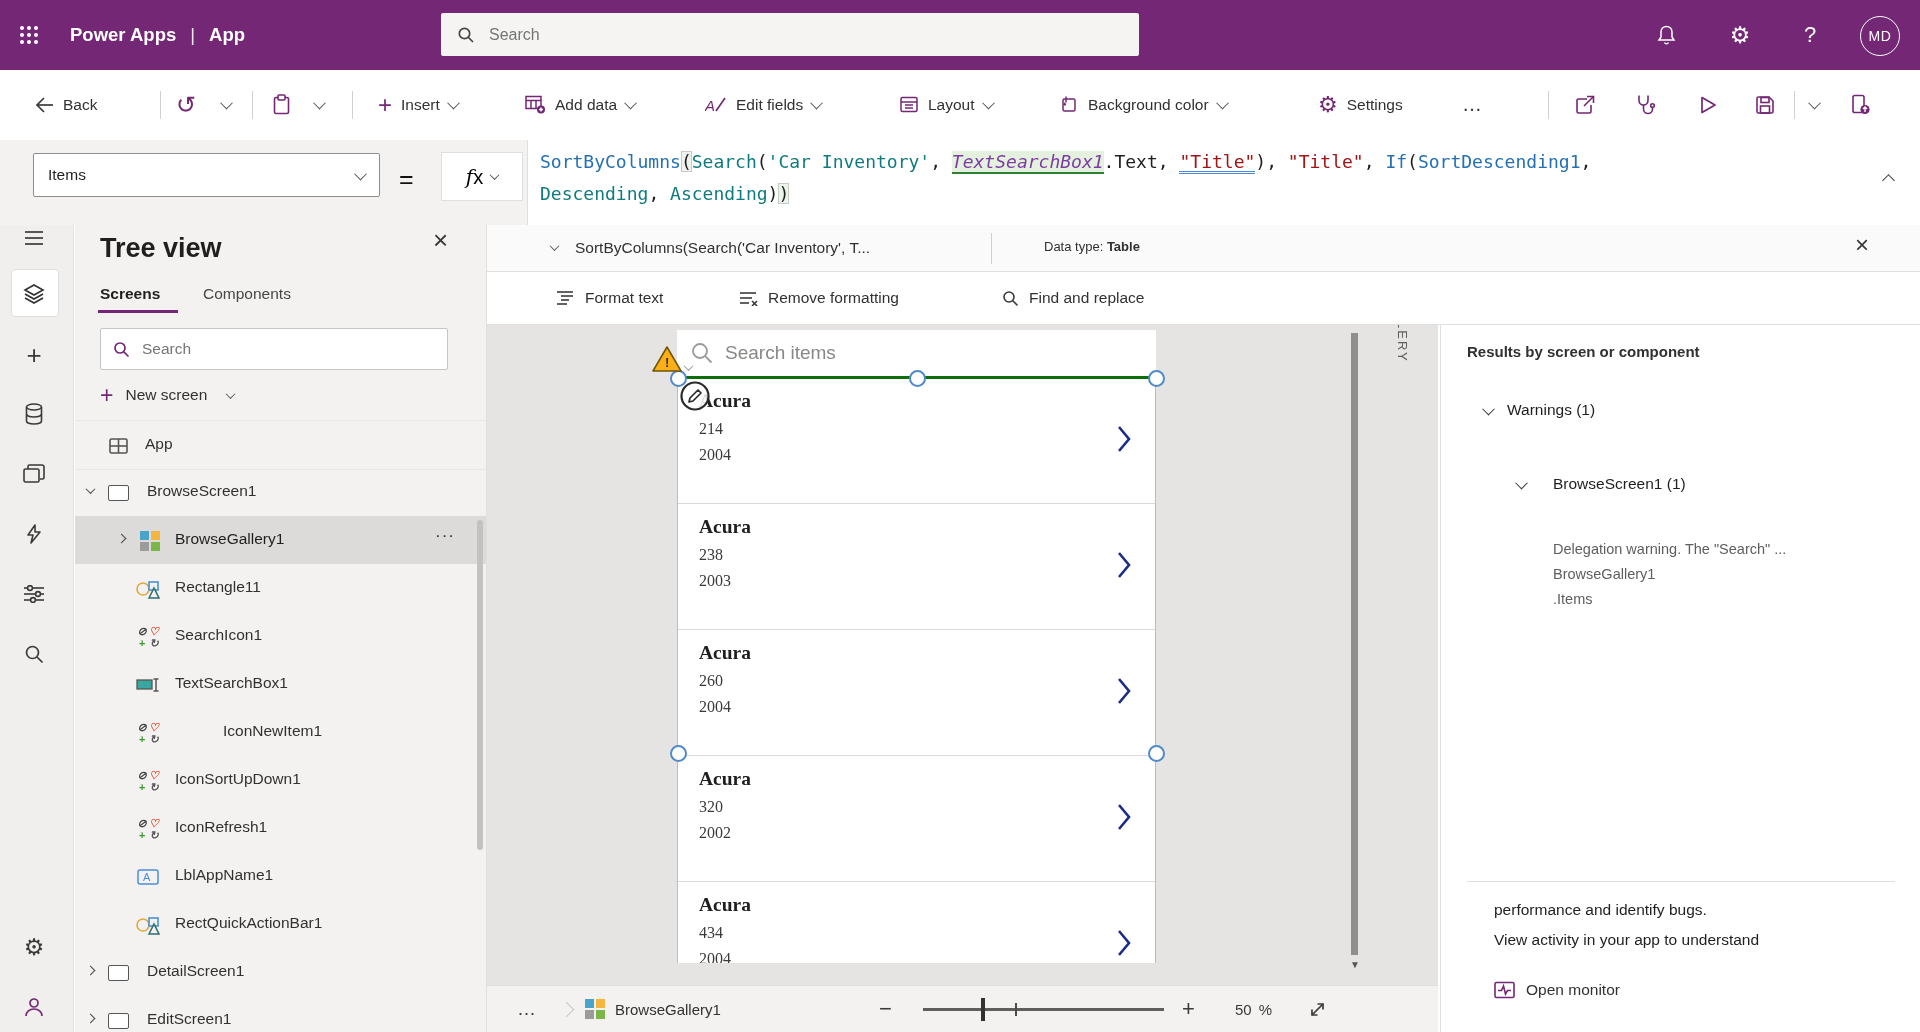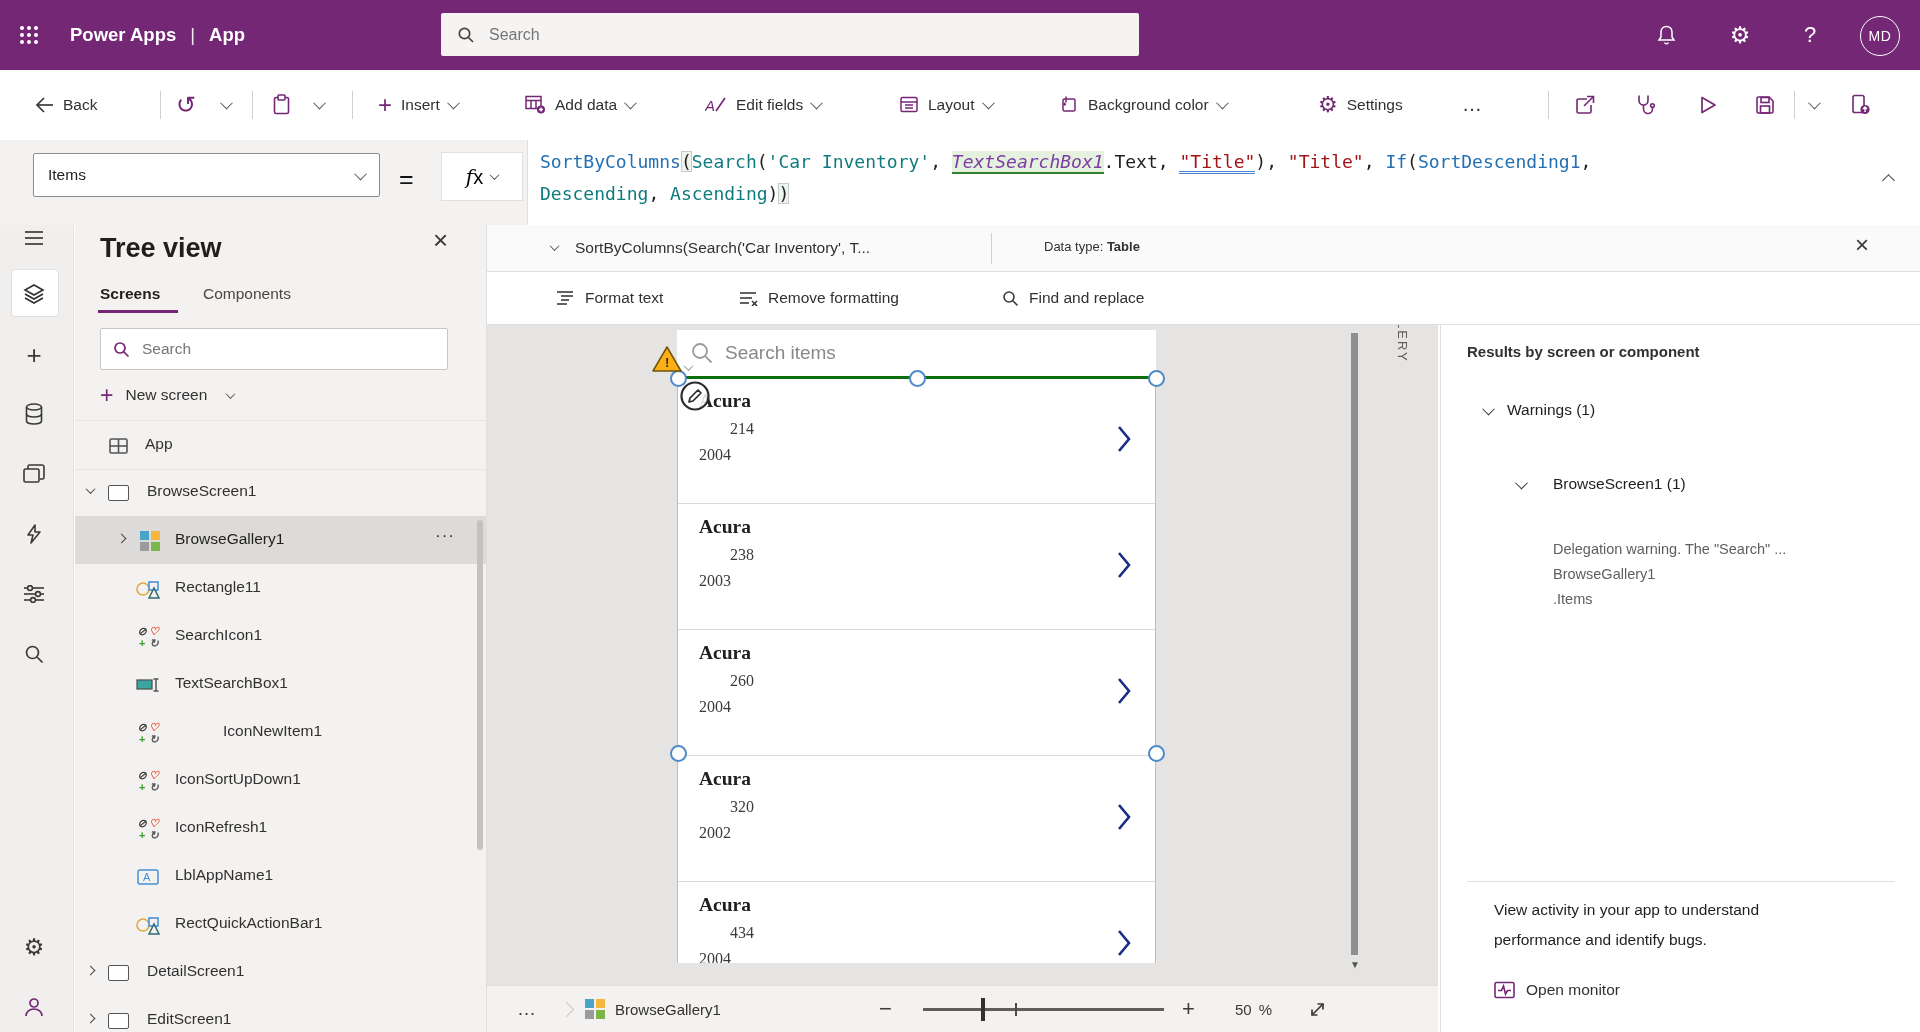--- a/index.html
+++ b/index.html
@@ -80,21 +80,21 @@
   .iconset{display:grid;grid-template-columns:12px 12px;grid-template-rows:12px 12px;font-size:11px;line-height:12px;text-align:center;font-weight:bold;}
   .tree-scroll{left:402px;top:295px;width:6px;height:330px;background:#c4c2c0;border-radius:3px;}
 
   
   .canvas{left:487px;top:325px;width:951px;height:660px;background:#e5e4e3;overflow:hidden;}
   .screen{left:190px;top:5px;width:479px;height:633px;background:#fff;overflow:hidden;}
   .srch-row{position:absolute;left:0;top:0;width:479px;height:46px;background:#fff;}
   .srch-ph{position:absolute;left:48px;top:0;line-height:46px;font-size:19px;color:#8a8886;}
   .g-item{position:absolute;left:0;width:479px;height:126px;border-bottom:1px solid #dadada;box-sizing:border-box;background:#fff;font-family:Liberation Serif, serif;}
   .g-title{position:absolute;left:22px;top:12px;font-size:19.5px;font-weight:bold;color:#1f1f1f;}
-  .g-l1{position:absolute;left:22px;top:42px;font-size:16px;color:#3a3a3a;margin-left:31px;}
+  .g-l1{position:absolute;left:22px;top:42px;font-size:16px;color:#3a3a3a;}
   .g-l2{position:absolute;left:22px;top:68px;font-size:16px;color:#3a3a3a;}
   .g-chev{position:absolute;left:440px;top:46px;}
   .sel-line{left:190px;top:51px;width:479px;height:3px;background:#0c6e0c;}
   .sel-side{width:1px;top:54px;height:584px;background:#a9c0dc;}
   .handle{position:absolute;width:13px;height:13px;border-radius:50%;background:#fff;border:2px solid #4f8ac9;box-sizing:content-box;cursor:pointer;}
   .gal-tab{left:904px;top:0;width:26px;height:150px;overflow:hidden;}
   .gal-tab span{writing-mode:vertical-rl;font-size:13px;letter-spacing:2px;color:#605e5c;position:relative;top:-36px;left:4px;}
   .cv-scroll{left:864px;top:8px;width:7px;height:622px;background:#8f8f8f;}
   .cv-scroll-arrow{left:863px;top:634px;font-size:10px;color:#555;}
 
@@ -639,22 +639,22 @@
       <i class="cv d" style="border-color:#3b3a39;"></i>
       <span>BrowseScreen1 (1)</span>
     </div>
     <div class="abs rp-warn">
       <div>Delegation warning. The "Search" ...</div>
       <div>BrowseGallery1</div>
       <div>.Items</div>
     </div>
     <div class="abs rp-div"></div>
     <div class="abs rp-activity">
+      <div>performance and identify bugs.</div>
       <div>View activity in your app to understand</div>
-      <div>performance and identify bugs.</div>
     </div>
     <div class="abs rp-monitor">
       <svg width="21" height="18" viewBox="0 0 21 18" fill="none" stroke="#742774" stroke-width="1.6">
           <rect x="1" y="1.5" width="19" height="15" rx="1.5"></rect>
           <polyline points="4,9.5 7.5,9.5 9.5,5 11.5,13 13.5,9.5 17,9.5"></polyline>
         </svg>
       <span>Open monitor</span>
     </div>
   </aside>
 

